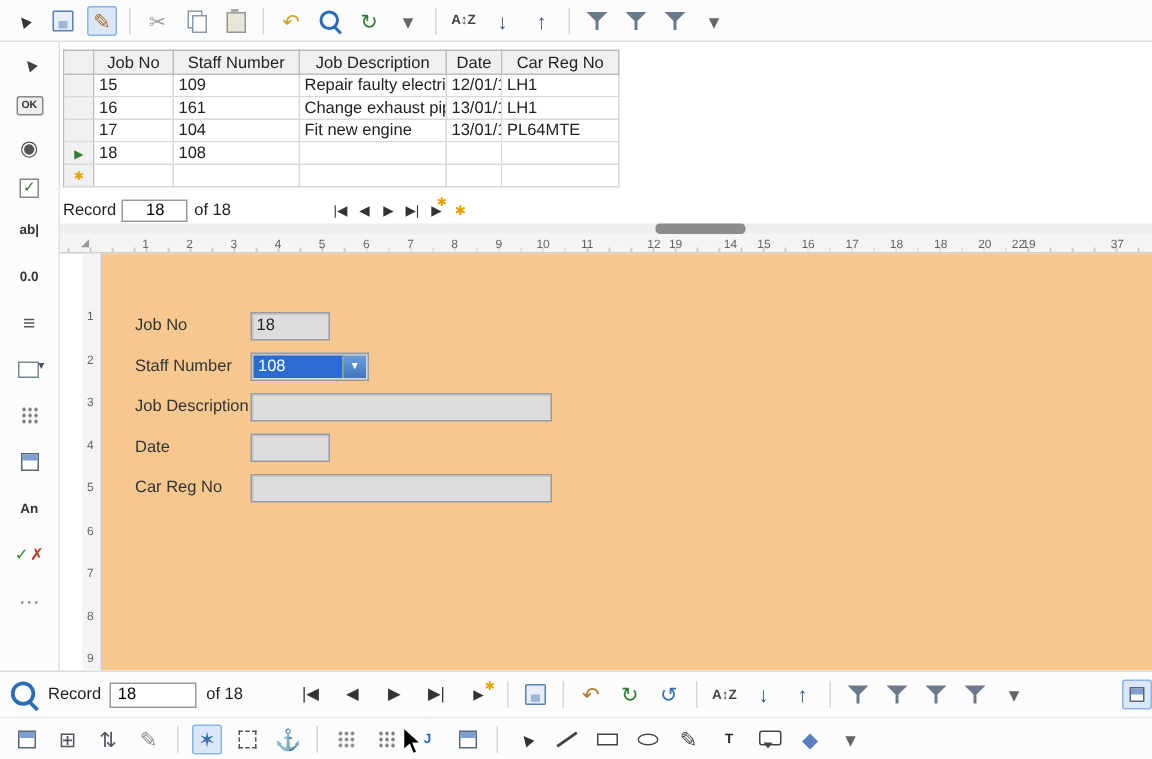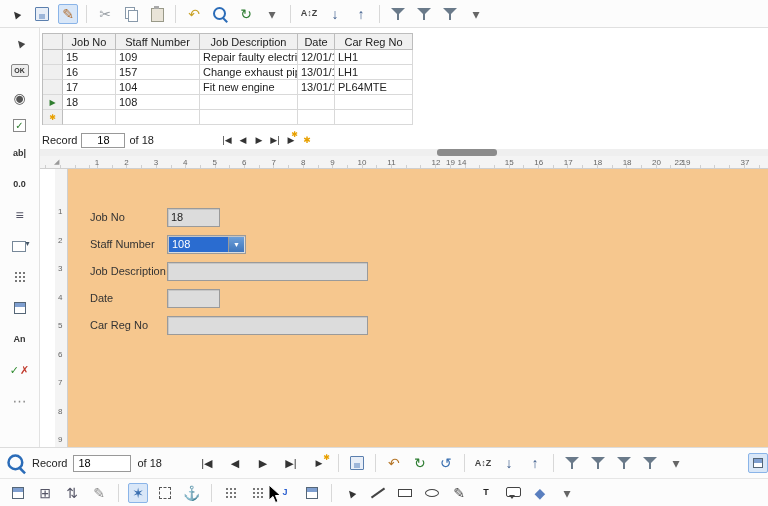--- a/index.html
+++ b/index.html
@@ -134,21 +134,21 @@
       <div class="tcell tsel"></div>
       <div class="tcell">15</div>
       <div class="tcell">109</div>
       <div class="tcell">Repair faulty electri</div>
       <div class="tcell">12/01/17</div>
       <div class="tcell">LH1</div>
     </div>
     <div class="trow">
       <div class="tcell tsel"></div>
       <div class="tcell">16</div>
-      <div class="tcell">157</div>
+      <div class="tcell">161</div>
       <div class="tcell">Change exhaust pip</div>
       <div class="tcell">13/01/17</div>
       <div class="tcell">LH1</div>
     </div>
     <div class="trow">
       <div class="tcell tsel"></div>
       <div class="tcell">17</div>
       <div class="tcell">104</div>
       <div class="tcell">Fit new engine</div>
       <div class="tcell">13/01/17</div>
@@ -198,21 +198,21 @@
     <span class="htick" style="left: 145.35px;">4</span>
     <span class="htick" style="left: 174.8px;">5</span>
     <span class="htick" style="left: 204.25px;">6</span>
     <span class="htick" style="left: 233.7px;">7</span>
     <span class="htick" style="left: 263.15px;">8</span>
     <span class="htick" style="left: 292.6px;">9</span>
     <span class="htick" style="left: 322.05px;">10</span>
     <span class="htick" style="left: 351.5px;">11</span>
     <span class="htick" style="left: 396px;">12</span>
     <span class="htick" style="left: 410.4px;">19</span>
-    <span class="htick" style="left: 422px;">14</span>
+    <span class="htick" style="left: 447px;">14</span>
     <span class="htick" style="left: 469.3px;">15</span>
     <span class="htick" style="left: 498.75px;">16</span>
     <span class="htick" style="left: 528.2px;">17</span>
     <span class="htick" style="left: 557.65px;">18</span>
     <span class="htick" style="left: 587.1px;">18</span>
     <span class="htick" style="left: 616.55px;">20</span>
     <span class="htick" style="left: 646px;">19</span>
     <span class="htick" style="left: 639px;">22</span>
     <span class="htick" style="left: 704.9px;">37</span>
   </div>

